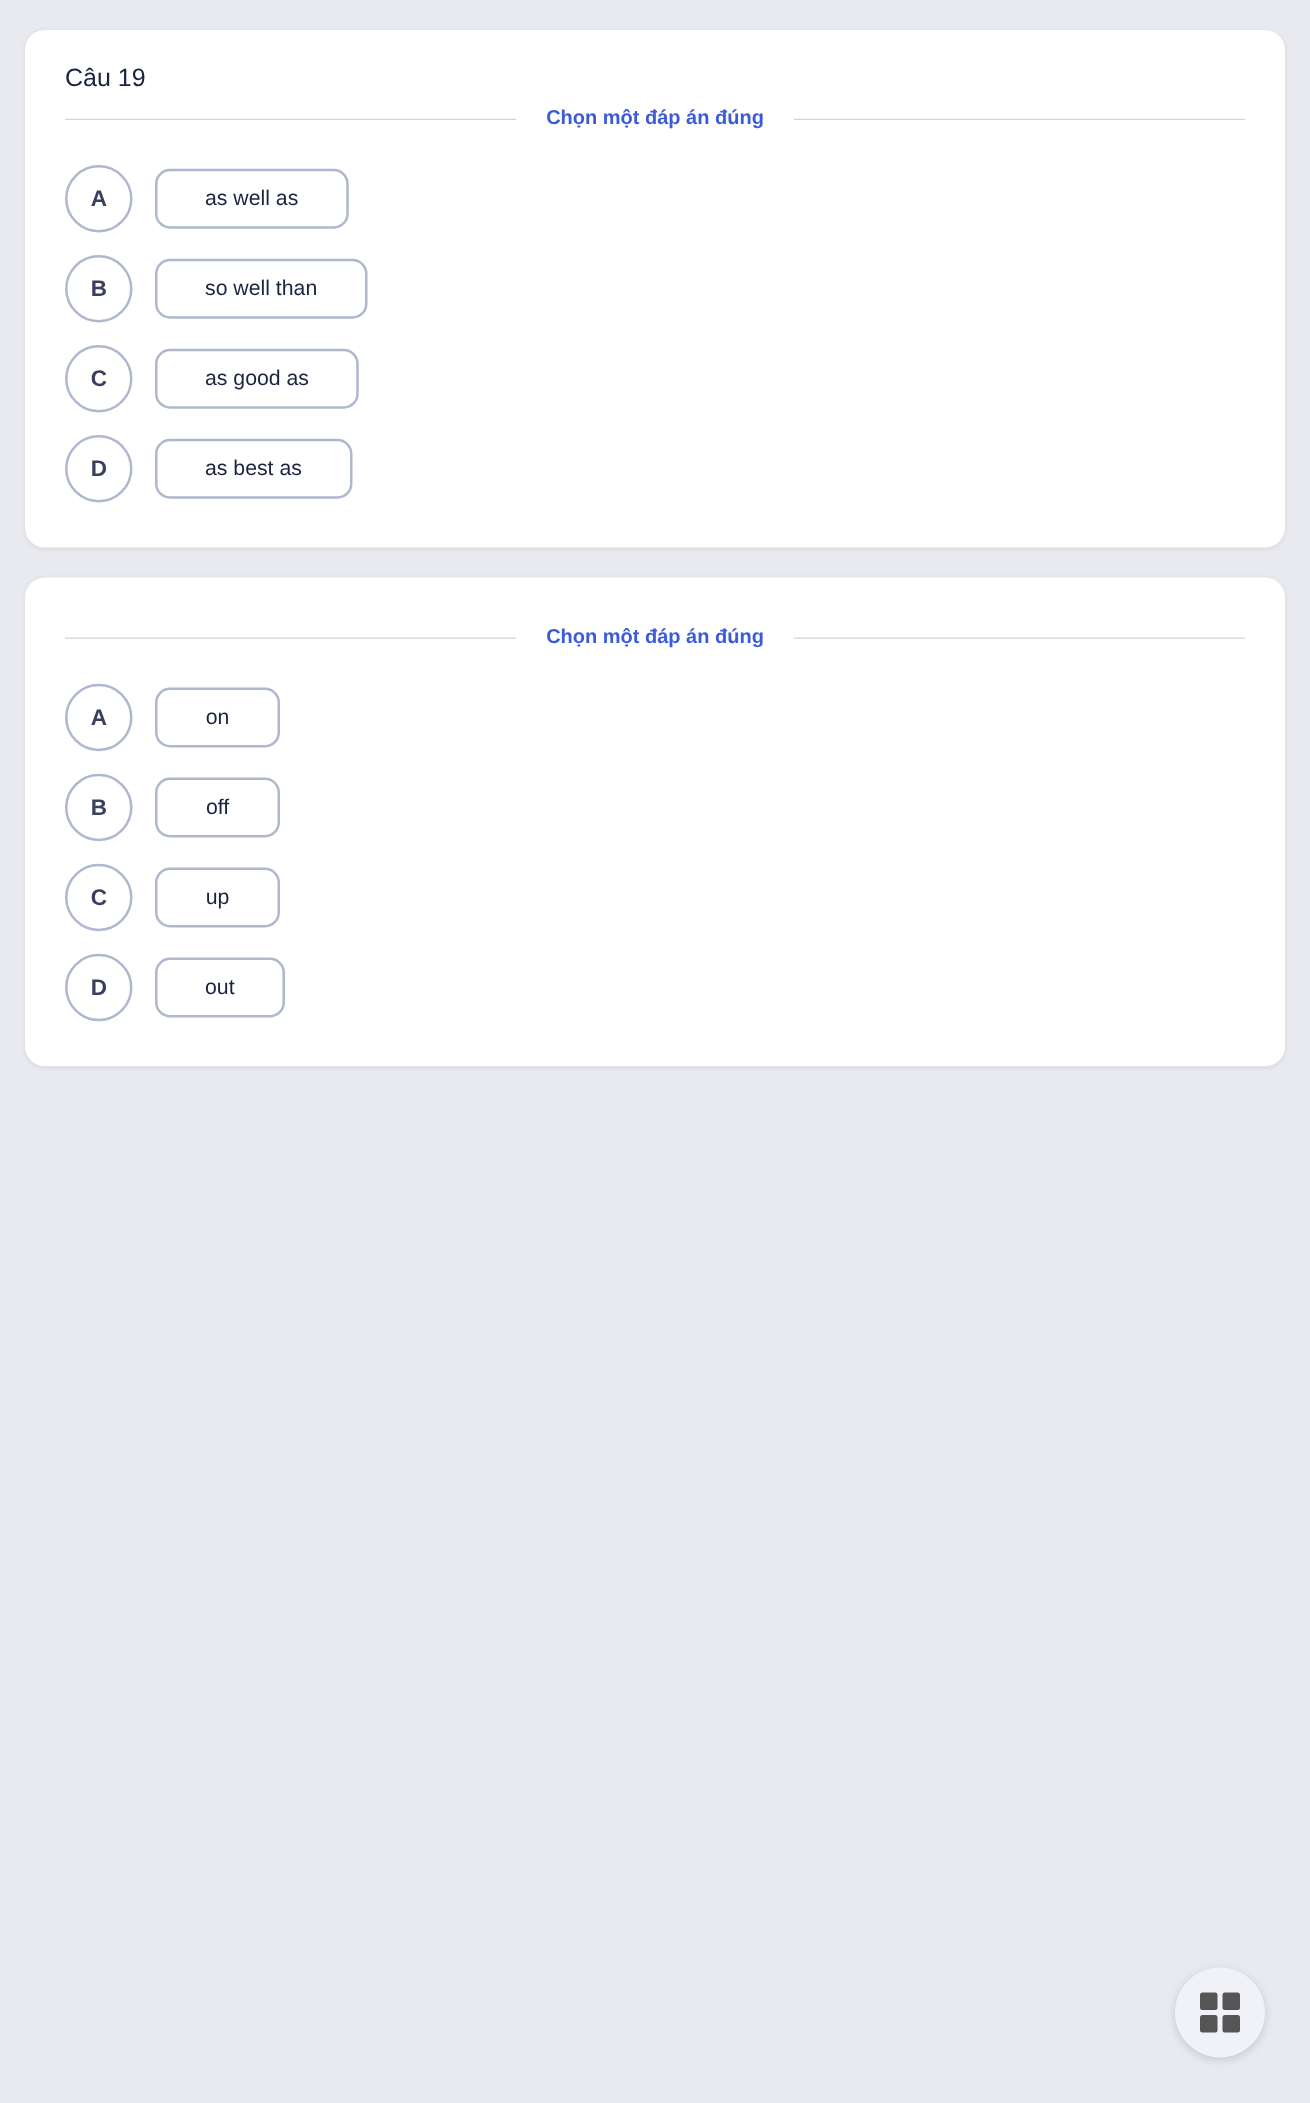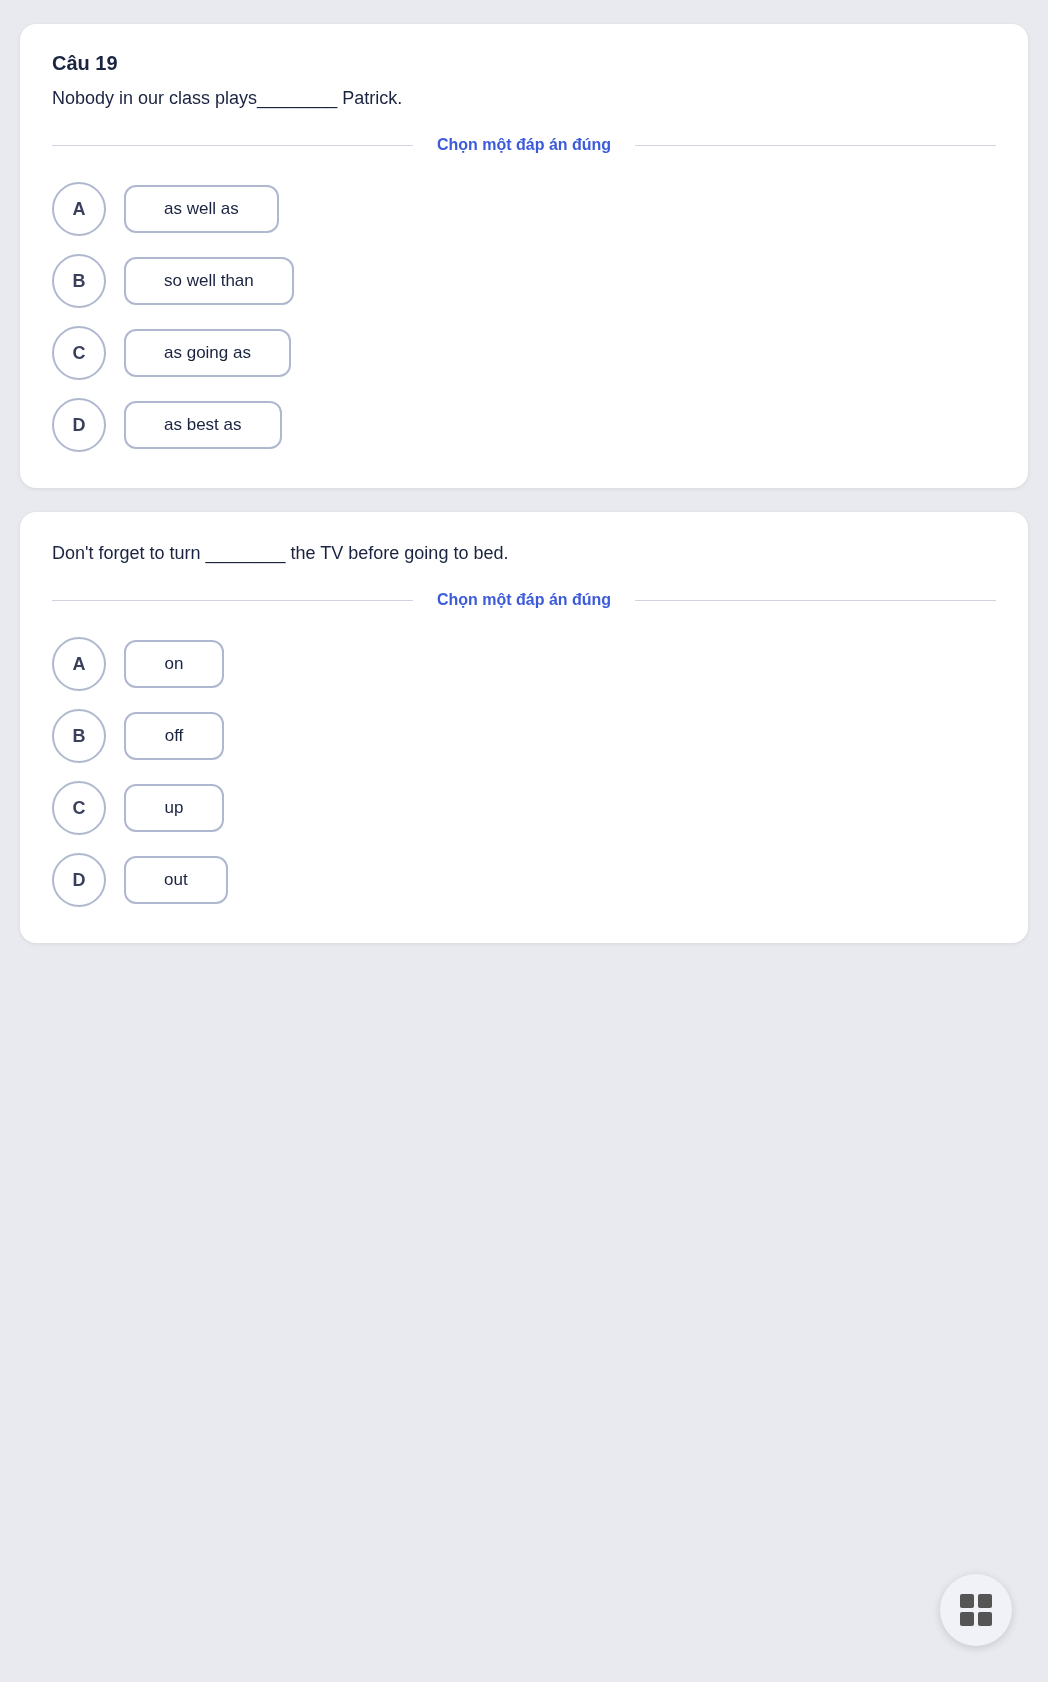--- a/index.html
+++ b/index.html
@@ -14,21 +14,21 @@
       gap: 24px;
     }
     .card {
       background: #ffffff;
       border-radius: 16px;
       padding: 28px 32px 36px 32px;
       box-shadow: 0 1px 4px rgba(0,0,0,0.08);
     }
     .question-number {
       font-size: 20px;
-      font-weight: 700;
+      font-weight: 400;
       color: #1a2340;
       margin-bottom: 10px;
     }
     .question-text {
       font-size: 18px;
       color: #1a2340;
       margin-bottom: 24px;
       line-height: 1.5;
     }
     .divider-row {
@@ -108,48 +108,46 @@
       height: 14px;
       background: #555;
       border-radius: 2px;
     }
   </style>
 </head>
 <body>
 
 <div class="card">
   <div class="question-number">Câu 19</div>
-  <div class="question-text">Nobody in our class plays________ Patrick.</div>
   <div class="divider-row">
     <div class="divider-line"></div>
     <span class="divider-label">Chọn một đáp án đúng</span>
     <div class="divider-line"></div>
   </div>
   <div class="options-list">
     <div class="option-row">
       <div class="option-circle">A</div>
       <div class="option-box">as well as</div>
     </div>
     <div class="option-row">
       <div class="option-circle">B</div>
       <div class="option-box">so well than</div>
     </div>
     <div class="option-row">
       <div class="option-circle">C</div>
-      <div class="option-box">as going as</div>
+      <div class="option-box">as good as</div>
     </div>
     <div class="option-row">
       <div class="option-circle">D</div>
       <div class="option-box">as best as</div>
     </div>
   </div>
 </div>
 
 <div class="card">
-  <div class="question-text">Don't forget to turn ________ the TV before going to bed.</div>
   <div class="divider-row">
     <div class="divider-line"></div>
     <span class="divider-label">Chọn một đáp án đúng</span>
     <div class="divider-line"></div>
   </div>
   <div class="options-list">
     <div class="option-row">
       <div class="option-circle">A</div>
       <div class="option-box">on</div>
     </div>

